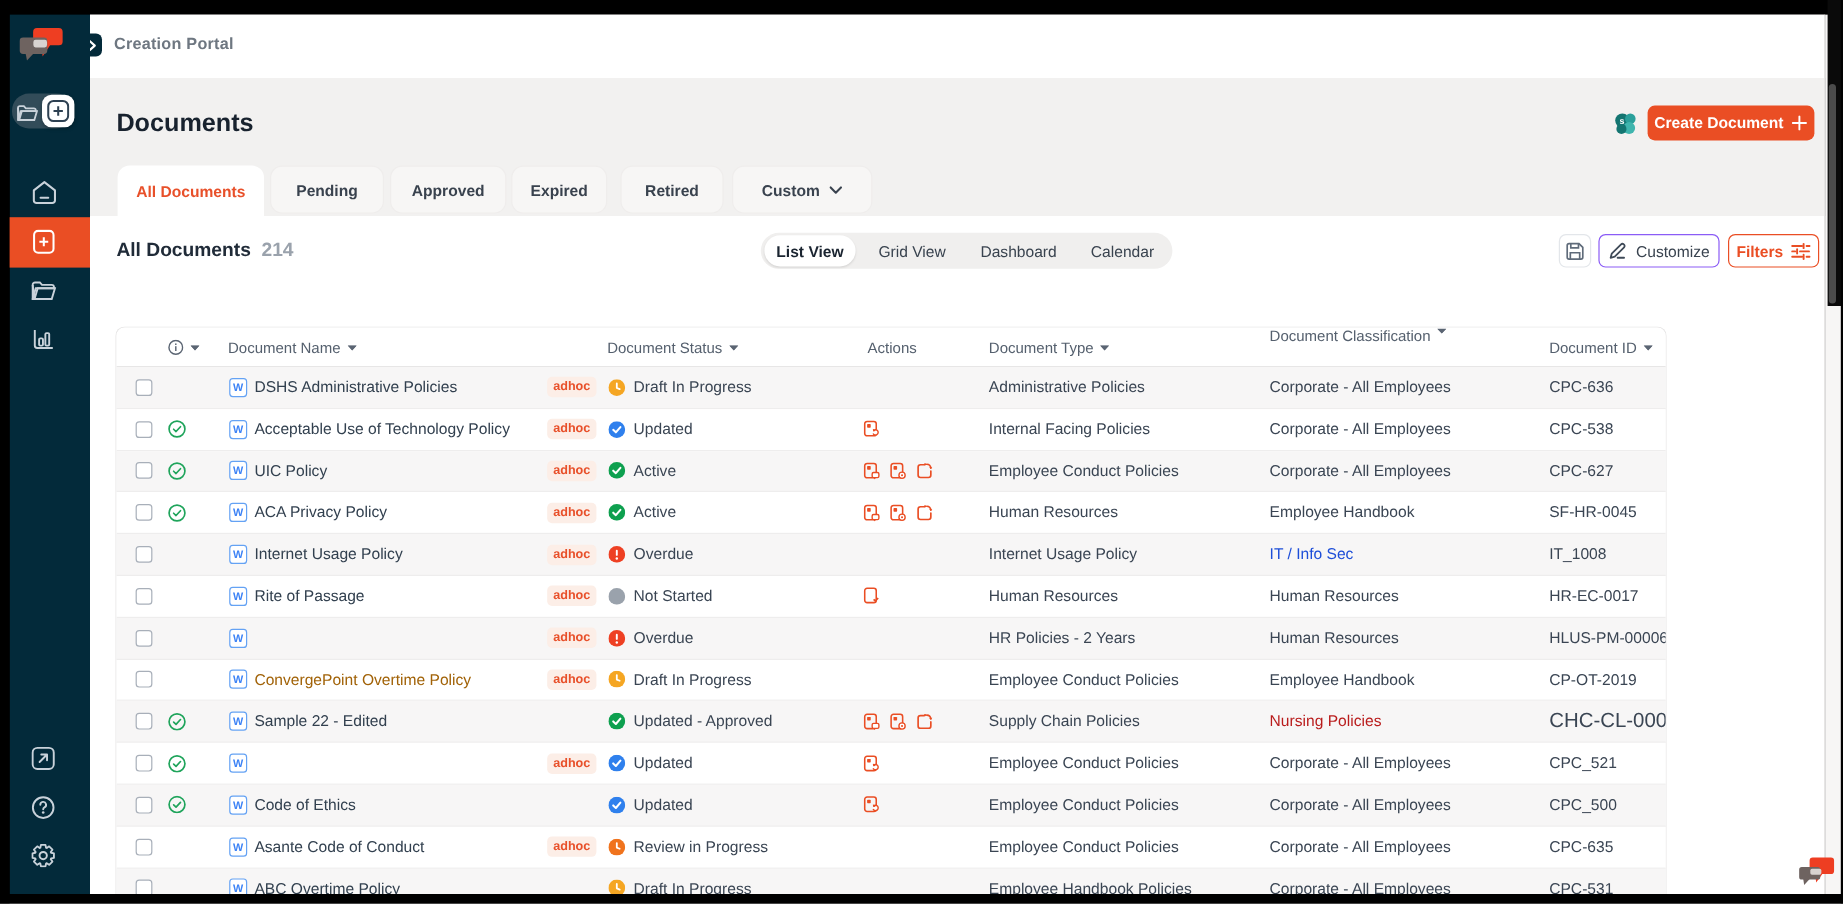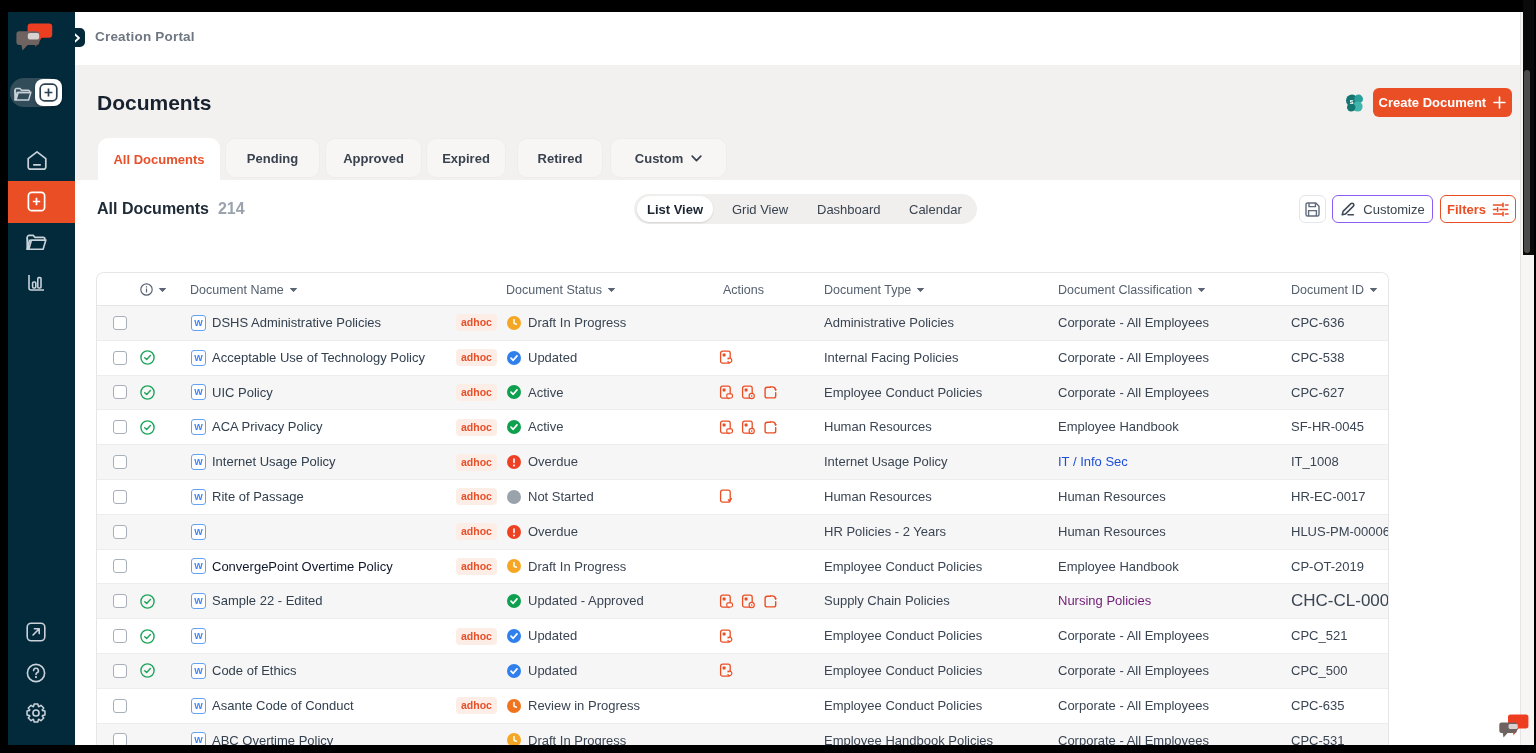--- a/index.html
+++ b/index.html
@@ -141,21 +141,21 @@
         </svg></span>
       <span style="position:absolute;left:409px;top:0;height:33px;display:flex;align-items:center;font-size:12.5px;color:#55606E;white-space:nowrap">Document Status<svg width="9" height="6" viewBox="0 0 9 6" style="margin-left:5px">
           <path d="M1 1.2 L4.5 4.8 L8 1.2" fill="#5B6573" stroke="none" transform="translate(0,0)"></path>
           <path d="M0.8 1 h7.4 l-3.7 4 z" fill="#5B6573"></path>
         </svg></span>
       <span style="position:absolute;left:626px;top:0;height:33px;display:flex;align-items:center;font-size:12.5px;color:#55606E;white-space:nowrap">Actions</span>
       <span style="position:absolute;left:727px;top:0;height:33px;display:flex;align-items:center;font-size:12.5px;color:#55606E;white-space:nowrap">Document Type<svg width="9" height="6" viewBox="0 0 9 6" style="margin-left:5px">
           <path d="M1 1.2 L4.5 4.8 L8 1.2" fill="#5B6573" stroke="none" transform="translate(0,0)"></path>
           <path d="M0.8 1 h7.4 l-3.7 4 z" fill="#5B6573"></path>
         </svg></span>
-      <span style="position:absolute;left:961px;top:0;height:33px;display:flex;align-items:center;font-size:12.5px;color:#55606E;white-space:nowrap">Document Classification<svg width="9" height="6" viewBox="0 0 9 6" style="margin-left:5px">
+      <span style="position:absolute;left:961px;top:0;height:33px;display:flex;font-size:12.5px;color:#55606E;white-space:nowrap">Document Classification<svg width="9" height="6" viewBox="0 0 9 6" style="margin-left:5px">
           <path d="M1 1.2 L4.5 4.8 L8 1.2" fill="#5B6573" stroke="none" transform="translate(0,0)"></path>
           <path d="M0.8 1 h7.4 l-3.7 4 z" fill="#5B6573"></path>
         </svg></span>
       <span style="position:absolute;left:1194px;top:0;height:33px;display:flex;align-items:center;font-size:12.5px;color:#55606E;white-space:nowrap">Document ID<svg width="9" height="6" viewBox="0 0 9 6" style="margin-left:5px">
           <path d="M1 1.2 L4.5 4.8 L8 1.2" fill="#5B6573" stroke="none" transform="translate(0,0)"></path>
           <path d="M0.8 1 h7.4 l-3.7 4 z" fill="#5B6573"></path>
         </svg></span>
     </div>
   <div style="position:absolute;left:0;top:-272px;width:1417px;height:753px">
   </div>
@@ -341,21 +341,21 @@
         </svg>
       </span>
       <span style="position:absolute;left:431px;top:0;line-height:34.8px;font-size:13px;color:#3A4553;white-space:nowrap">Overdue</span>
       <span style="position:absolute;left:727px;top:0;line-height:34.8px;font-size:13px;color:#3A4553;white-space:nowrap">HR Policies - 2 Years</span>
       <span style="position:absolute;left:961px;top:0;line-height:34.8px;font-size:13px;color:#3A4553;white-space:nowrap">Human Resources</span>
       <span style="position:absolute;left:1194px;top:0;line-height:34.8px;font-size:13px;color:#3A4553;white-space:nowrap">HLUS-PM-00006</span>
     </div>
 <div style="position:absolute;left:0;top:276.6px;width:1417px;height:34.8px;background:#FFFFFF;border-bottom:1px solid #EEEDED">
       <span style="position:absolute;left:16px;top:50%;margin-top:-7px;width:14px;height:14px;border:1.4px solid #A8AFB9;border-radius:3px;background:#fff"></span>
       <span style="position:absolute;left:94px;top:50%;margin-top:-8px;width:15px;height:16px;border:1.4px solid #64A2F4;border-radius:3px;background:#fff;color:#3B82F6;font-size:9px;font-weight:700;display:flex;align-items:center;justify-content:center">W</span>
-      <span style="position:absolute;left:115px;top:0;line-height:34.8px;font-size:13px;color:#0f172a;font-weight:500;white-space:nowrap">ConvergePoint Overtime Policy</span>
+      <span style="position:absolute;left:115px;top:0;line-height:34.8px;font-size:13px;color:#a16207;font-weight:500;white-space:nowrap">ConvergePoint Overtime Policy</span>
       <span style="position:absolute;left:359px;top:50%;margin-top:-8.5px;height:17px;line-height:17px;padding:0 5px;background:#FCEEE7;border-radius:4px;color:#E8502A;font-size:10.5px;font-weight:700">adhoc</span>
       <span style="position:absolute;left:410px;top:50%;margin-top:-7px">
         <svg width="14" height="14" viewBox="0 0 14 14" style="display:block">
           <circle cx="7" cy="7" r="7" fill="#F5A623"></circle>
           <path d="M7 3.6 L7 7.3 L9.4 8.3" stroke="#fff" stroke-width="1.5" fill="none" stroke-linecap="round" stroke-linejoin="round"></path>
         </svg>
       </span>
       <span style="position:absolute;left:431px;top:0;line-height:34.8px;font-size:13px;color:#3A4553;white-space:nowrap">Draft In Progress</span>
       <span style="position:absolute;left:727px;top:0;line-height:34.8px;font-size:13px;color:#3A4553;white-space:nowrap">Employee Conduct Policies</span>
       <span style="position:absolute;left:961px;top:0;line-height:34.8px;font-size:13px;color:#3A4553;white-space:nowrap">Employee Handbook</span>
@@ -394,21 +394,21 @@
       </span>
       <span style="position:absolute;left:666px;top:50%;margin-top:-7.5px">
         <svg width="15" height="15" viewBox="0 0 15 15" style="display:block" fill="none" stroke="#EA4E24" stroke-width="1.3">
           <path d="M7.2 2.3 H4.1 a2 2 0 0 0 -2 2 v6.6 a2 2 0 0 0 2 2 h6.6 a2 2 0 0 0 2 -2 V7.6" stroke-width="1.4" stroke-linecap="round"></path>
           <path d="M9.3 1.9 a3.6 3.6 0 0 1 3.4 3.2" stroke-width="1.4" stroke-linecap="round"></path>
           <path d="M13.9 4.1 l-1.1 1.6 l-1.6 -1.1 z" fill="#EA4E24" stroke="none"></path>
           <circle cx="7.9" cy="1.9" r="0.95" fill="#EA4E24" stroke="none"></circle>
         </svg>
       </span>
       <span style="position:absolute;left:727px;top:0;line-height:34.8px;font-size:13px;color:#3A4553;white-space:nowrap">Supply Chain Policies</span>
-      <span style="position:absolute;left:961px;top:0;line-height:34.8px;font-size:13px;color:#701a75;white-space:nowrap">Nursing Policies</span>
+      <span style="position:absolute;left:961px;top:0;line-height:34.8px;font-size:13px;color:#b91c1c;white-space:nowrap">Nursing Policies</span>
       <span style="position:absolute;left:1194px;top:0;line-height:34.8px;font-size:17px;color:#3A4553;white-space:nowrap">CHC-CL-0004</span>
     </div>
 <div style="position:absolute;left:0;top:346.2px;width:1417px;height:34.8px;background:#FFFFFF;border-bottom:1px solid #EEEDED">
       <span style="position:absolute;left:16px;top:50%;margin-top:-7px;width:14px;height:14px;border:1.4px solid #A8AFB9;border-radius:3px;background:#fff"></span>
       <svg width="15" height="15" viewBox="0 0 15 15" style="position:absolute;left:43px;top:50%;margin-top:-7.5px">
         <circle cx="7.5" cy="7.5" r="6.6" fill="none" stroke="#1FA45B" stroke-width="1.4"></circle>
         <path d="M4.7 7.7 L6.7 9.6 L10.4 5.6" stroke="#1FA45B" stroke-width="1.4" fill="none" stroke-linecap="round" stroke-linejoin="round"></path>
       </svg>
       <span style="position:absolute;left:94px;top:50%;margin-top:-8px;width:15px;height:16px;border:1.4px solid #64A2F4;border-radius:3px;background:#fff;color:#3B82F6;font-size:9px;font-weight:700;display:flex;align-items:center;justify-content:center">W</span>
       <span style="position:absolute;left:359px;top:50%;margin-top:-8.5px;height:17px;line-height:17px;padding:0 5px;background:#FCEEE7;border-radius:4px;color:#E8502A;font-size:10.5px;font-weight:700">adhoc</span>

